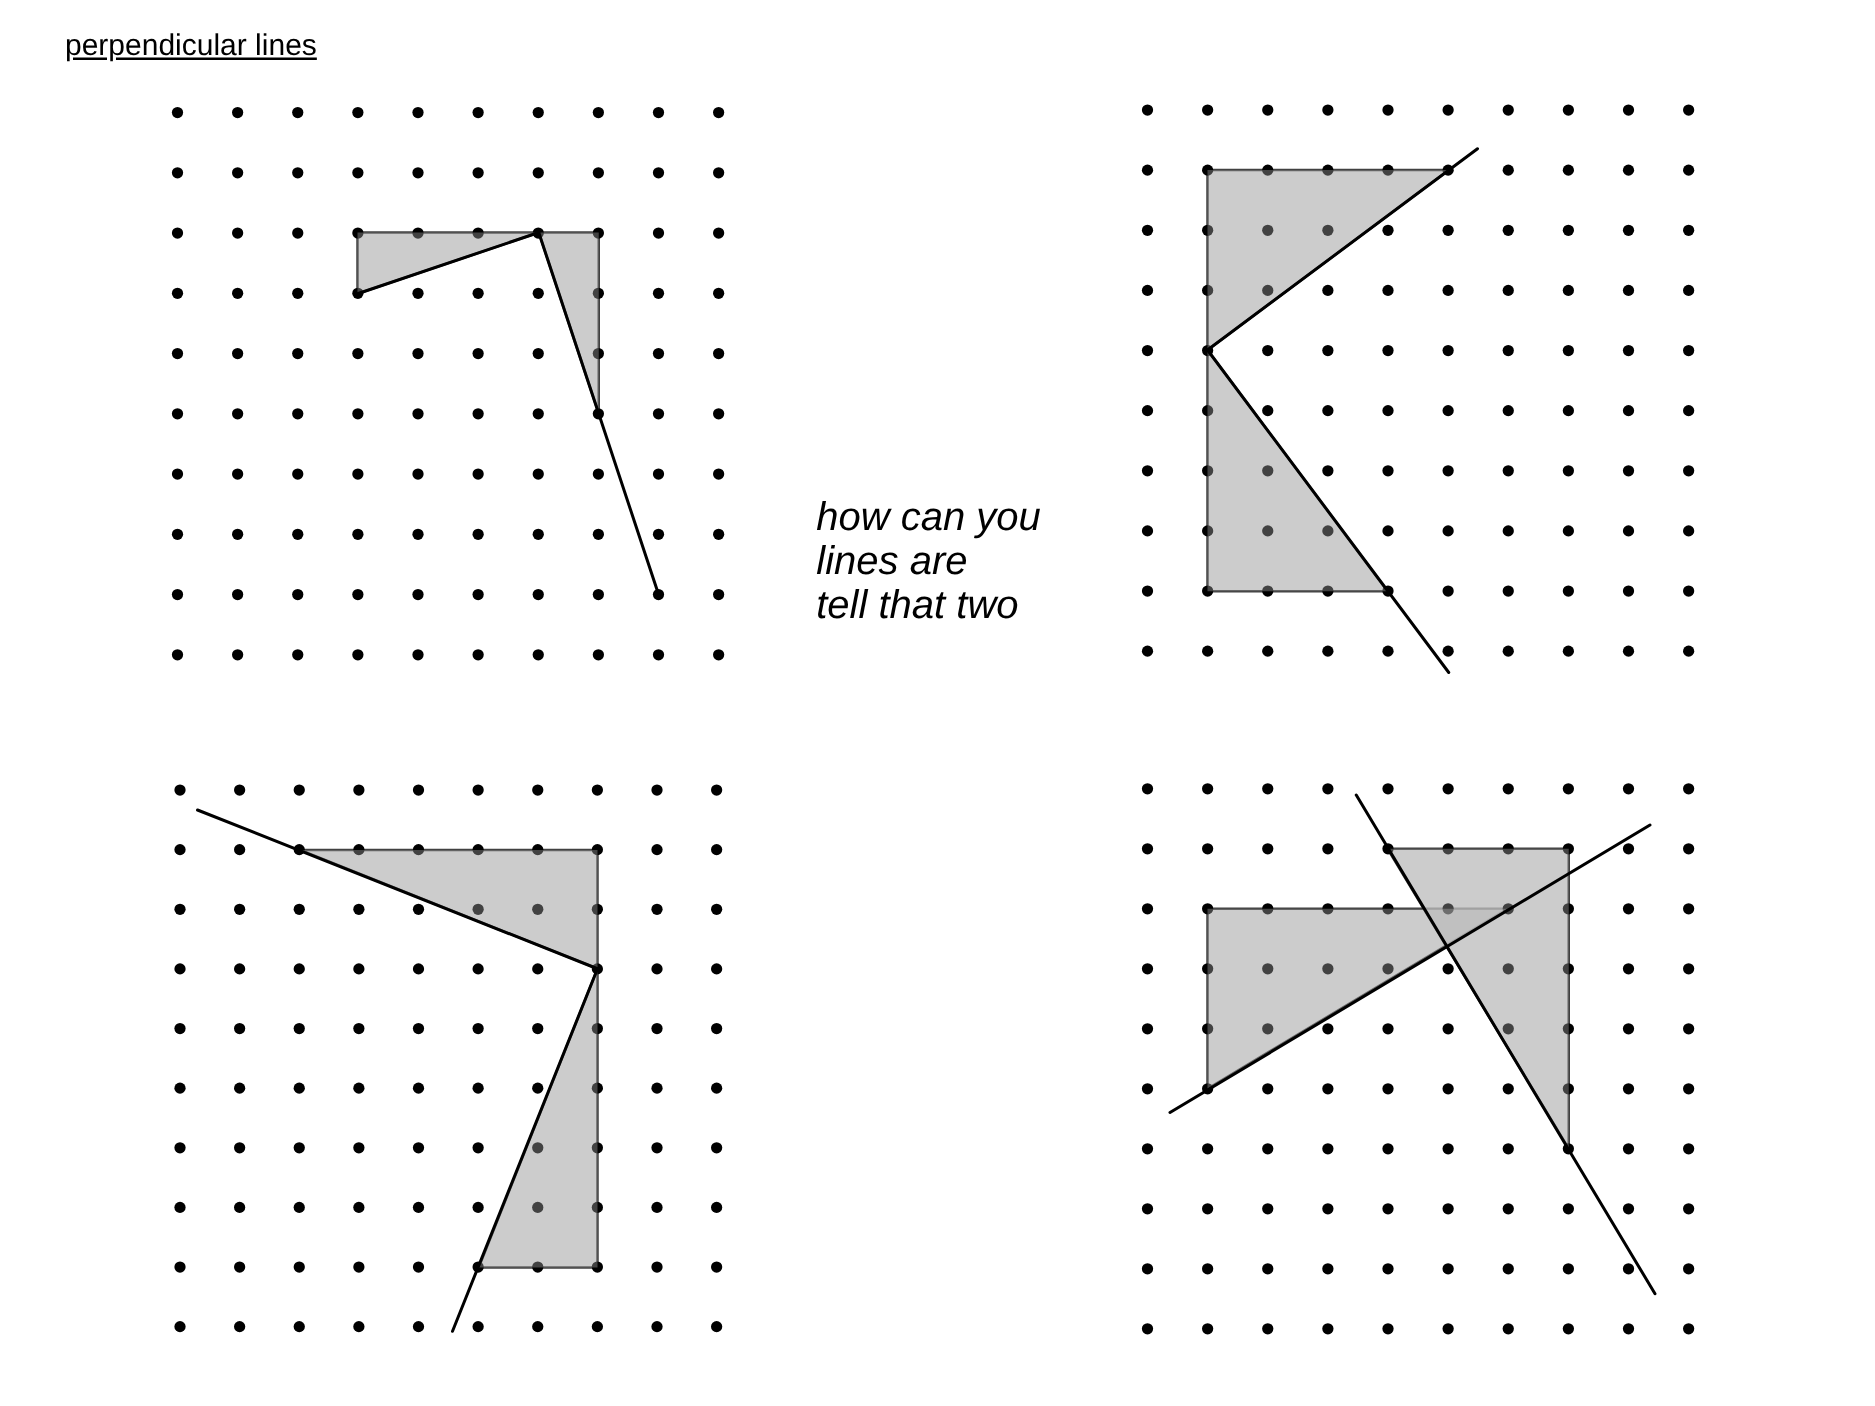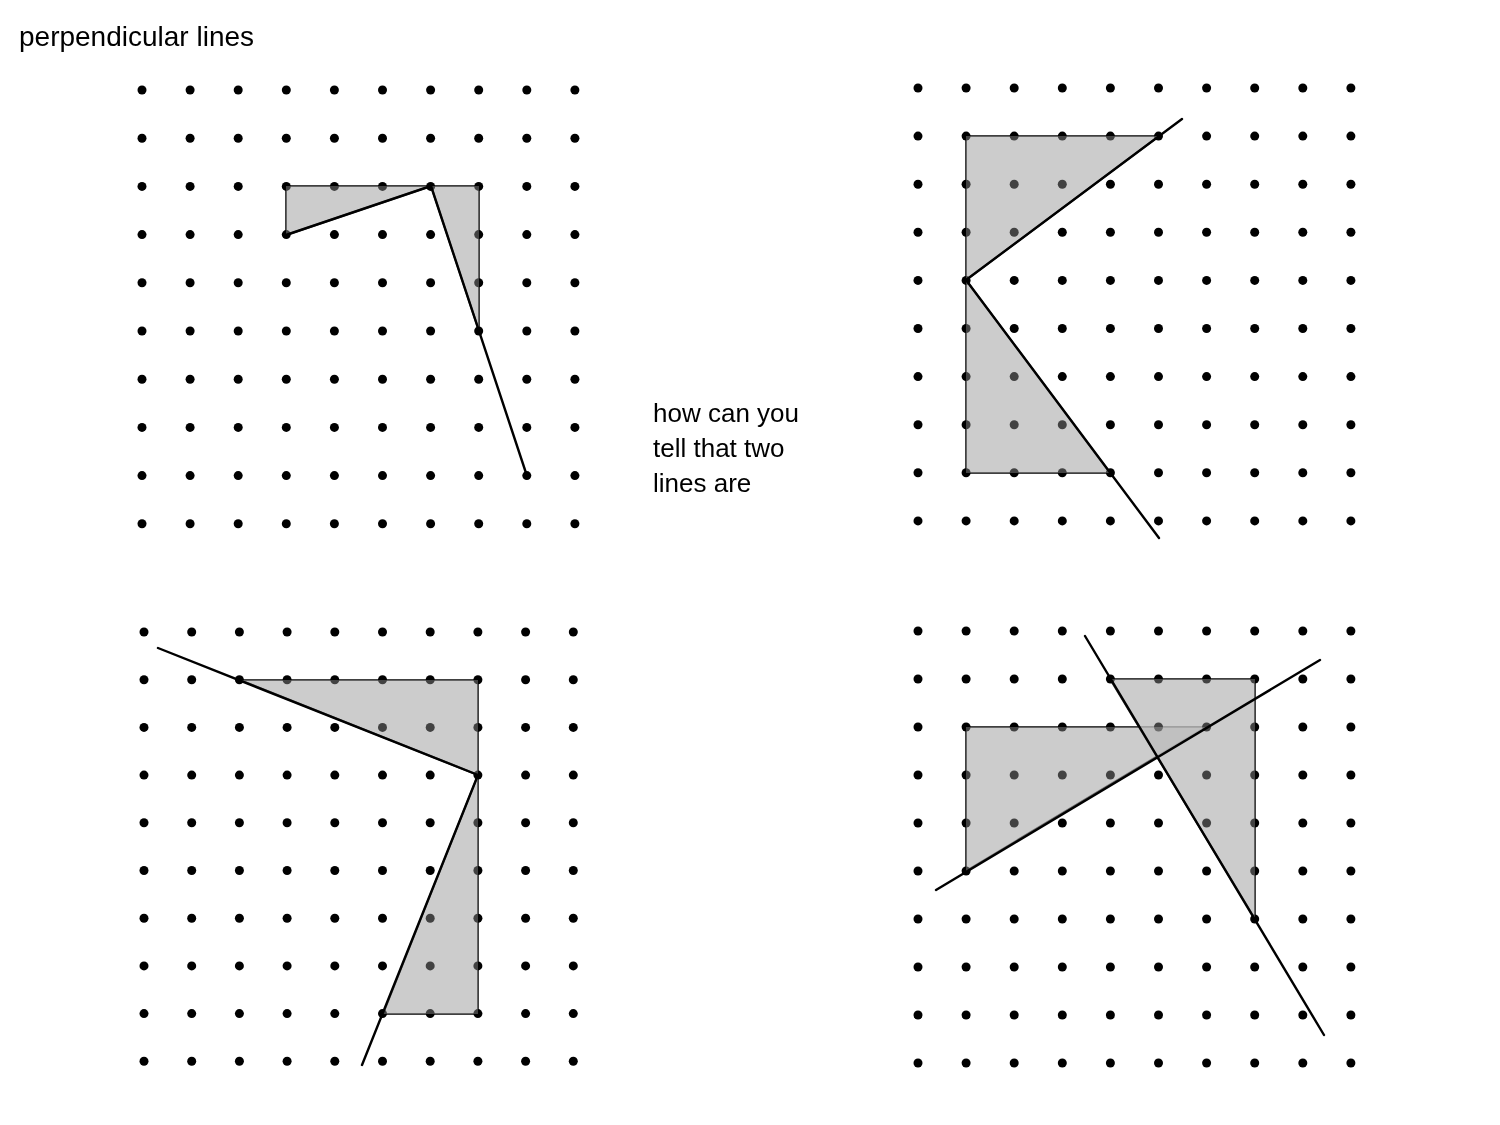--- a/index.html
+++ b/index.html
@@ -1,30 +1,30 @@
 <!DOCTYPE html>
 <html><head>
 <meta charset="utf-8">
 <style>
   html, body { margin: 0; padding: 0; background: #ffffff; }
   body { width: 1500px; height: 1125px; position: relative; overflow: hidden; font-family: "Liberation Sans", sans-serif; color: #000; }
-  .title { position: absolute; left: 19px; top: 21px; font-size: 28px; line-height: 32px; }
-  .question { position: absolute; left: 653px; top: 396px; font-size: 26px; line-height: 35px; width: 220px; }
+  .title { position: absolute; left: 52px; top: 21px; font-size: 24px; line-height: 32px; text-decoration: underline; }
+  .question { position: absolute; left: 653px; top: 396px; font-size: 32px; line-height: 35px; width: 220px; font-style: italic; }
   .question span { display: block; white-space: nowrap; }
   svg.panel { position: absolute; left: 0; top: 0; }
 </style>
 </head>
 <body>
 
 <div class="title">perpendicular lines</div>
 
 <div class="question">
   <span>how can you</span>
+  <span>lines are</span>
   <span>tell that two</span>
-  <span>lines are</span>
 </div>
 
 <svg class="panel" id="canvas" width="1500" height="1125" viewBox="0 0 1500 1125">
   <g id="panel-0">
       <polygon points="286,186 431,186 286,235" fill="#bdbdbd" fill-opacity="0.65" stroke="#000000" stroke-width="2" stroke-opacity="0.75"></polygon>
       <polygon points="431,186 479,186 479,331" fill="#bdbdbd" fill-opacity="0.65" stroke="#000000" stroke-width="2" stroke-opacity="0.75"></polygon>
       <circle cx="142.0" cy="90.0" r="4.5" fill="#000000"></circle>
       <circle cx="190.1" cy="90.0" r="4.5" fill="#000000"></circle>
       <circle cx="238.2" cy="90.0" r="4.5" fill="#000000"></circle>
       <circle cx="286.3" cy="90.0" r="4.5" fill="#000000"></circle>

